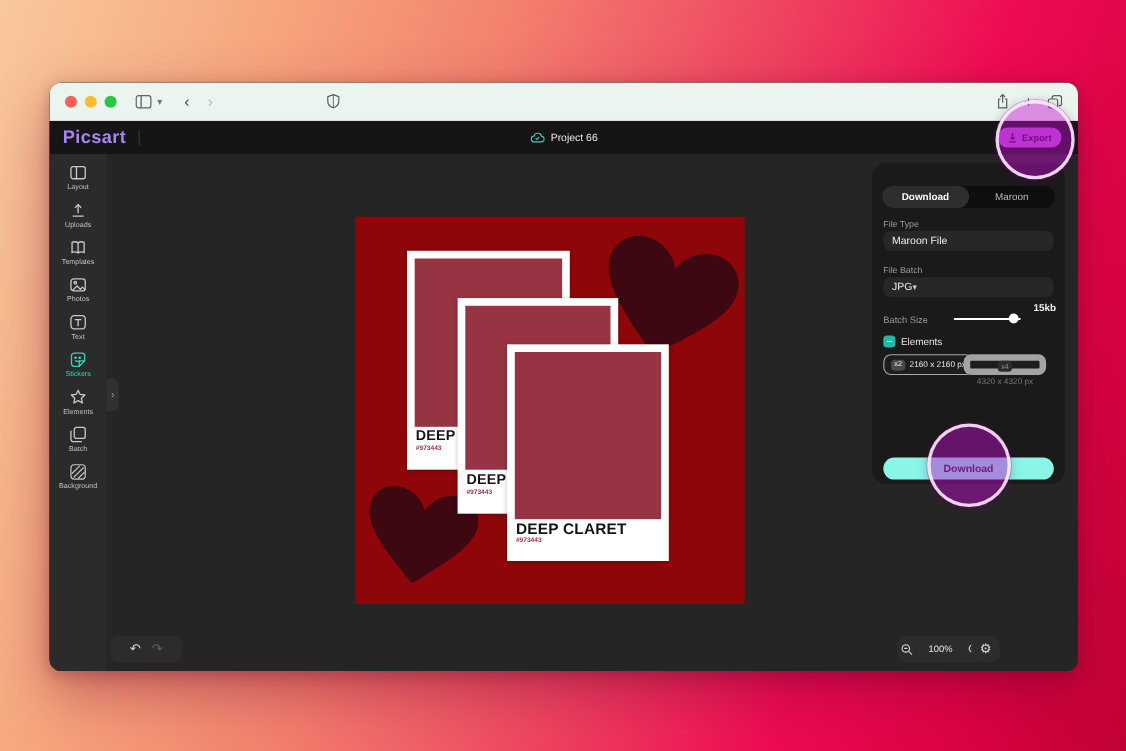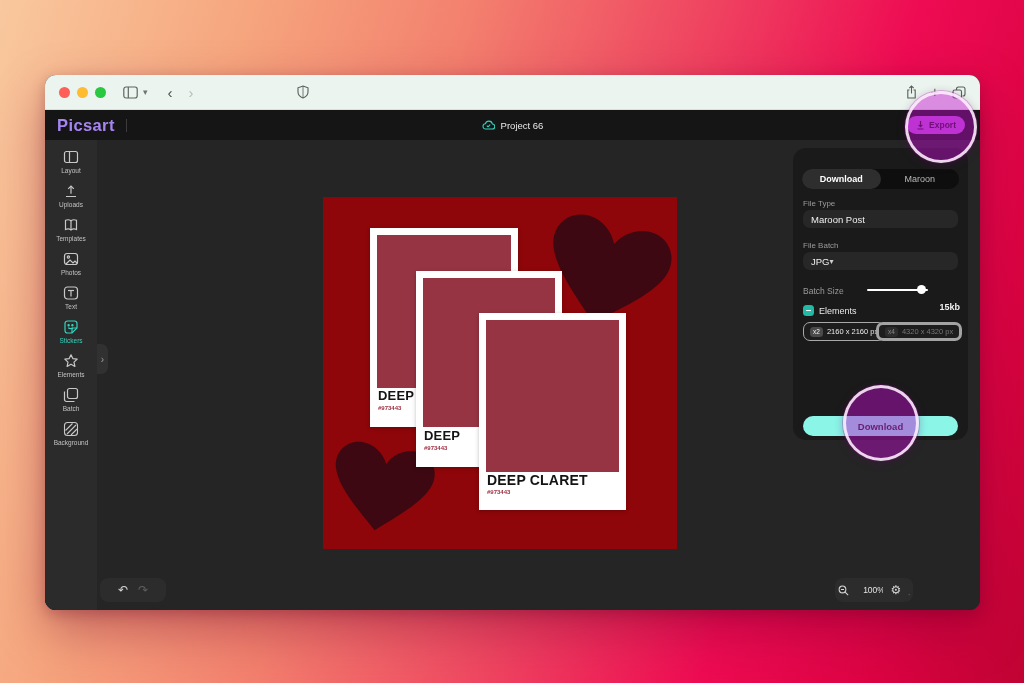--- a/index.html
+++ b/index.html
@@ -99,21 +99,21 @@
   .upscale-box{ position:absolute; left:10px; width:11px; height:11px; border-radius:3.5px; background:#23b9a7; display:flex; align-items:center; justify-content:center; }
   .upscale-box::after{ content:""; width:5px; height:1.6px; background:#ffffff; border-radius:1px; }
   .upscale-label{ position:absolute; left:26px; font-size:9px; color:#e8e8e8; }
   .size-btn{
     position:absolute; height:19px; border-radius:7px; display:flex; align-items:center; gap:4px;
     padding:0 6px; font-size:7.5px; background:#1d1d1d;
   }
   .size-btn .badge{ font-size:6.5px; padding:1.5px 3px; border-radius:3.5px; }
   .size-btn.sel{ border:1px solid #a9a9a9; color:#e9e9e9; }
   .size-btn.sel .badge{ background:#4a4a4a; color:#f1f1f1; }
-  .size-btn.unsel{ border:3px solid #a3a3a3; color:#767676; }
+  .size-btn.unsel{ border:6px solid #a3a3a3; color:#767676;flex-direction:column; }
   .size-btn.unsel .badge{ background:#2c2c2c; color:#8a8a8a; }
   .download-btn{
     position:absolute; left:10px; top:268px; width:155px; height:20px; border-radius:10px;
     display:flex; align-items:center; justify-content:center;
     font-size:9.5px; font-weight:bold; color:#1e2a28;
   }
   
   .ctrl-bar{
     position:absolute; height:24px; background:#2c2c2c; border-radius:8px;
     display:flex; align-items:center; justify-content:center; gap:10px; color:#d4d4d4;
@@ -283,67 +283,67 @@
         <div class="pcard" style="left:47px;top:31px;width:148px;height:199px">
           <div class="swatch" style="height: 153px; background: rgb(151, 52, 67);"></div>
           <div class="cname" style="top:160px;font-size:13px">DEEP</div>
           <div class="chex" style="top:177px">#973443</div>
         </div>
         <div class="pcard" style="left:93px;top:74px;width:146px;height:196px">
           <div class="swatch" style="height: 149px; background: rgb(151, 52, 67);"></div>
           <div class="cname" style="top:157px;font-size:13px">DEEP</div>
           <div class="chex" style="top:174px">#973443</div>
         </div>
-        <div class="pcard" style="left:156px;top:116px;width:147px;height:197px">
+        <div class="pcard" style="left:138px;top:116px;width:147px;height:197px">
           <div class="swatch" style="height: 152px; background: rgb(151, 52, 67);"></div>
           <div class="cname" style="top:159px;font-size:14px">DEEP CLARET</div>
           <div class="chex" style="top:176px">#973443</div>
         </div>
       </div>
 
       <div class="panel">
         <div class="tabbar">
           <div class="tab active">Download</div>
           <div class="tab">Maroon</div>
         </div>
 
         <div class="plabel" style="top:51px">File Type</div>
-        <div class="pfield" style="top:62px">Maroon Post</div>
+        <div class="pfield" style="top:62px">Maroon File</div>
 
         <div class="plabel" style="top:93px">File Batch</div>
         <div class="pfield pselect" style="top:104px">
           <span>JPG</span>
           <span class="chev">▾</span>
         </div>
 
         <div class="plabel" style="top:138px;font-size:8.5px">Batch Size</div>
         <div class="slider-track" style="left:74px;top:141px;width:61px"></div>
         <div class="slider-thumb" style="left:124px;top:137px"></div>
-        <div class="size-value" style="top:154px">15kb</div>
+        <div class="size-value" style="top:127px">15kb</div>
 
         <div class="upscale-box" style="top:157px"></div>
         <div class="upscale-label" style="top:158px">Elements</div>
 
         <div class="size-btn sel" style="left:10px;top:174px">
           <span class="badge">x2</span>
           <span>2160 x 2160 px</span>
         </div>
         <div class="size-btn unsel" style="left:83px;top:174px">
           <span class="badge">x4</span>
           <span>4320 x 4320 px</span>
         </div>
 
         <div class="download-btn" style="background: rgb(139, 245, 232);">Download</div>
       </div>
 
       <div class="ctrl-bar" style="left:55px;top:438px;width:66px">
         <span class="ctrl-glyph">↶</span>
         <span class="ctrl-glyph dim">↷</span>
       </div>
-      <div class="ctrl-bar" style="left:790px;top:438px;width:78px;gap:14px">
+      <div class="ctrl-bar" style="left:771px;top:438px;width:78px;gap:14px">
         <svg width="11" height="11" viewBox="0 0 13 13" fill="none" stroke="#d4d4d4" stroke-width="1.2">
           <circle cx="5.3" cy="5.3" r="4"></circle>
             <line x1="8.4" y1="8.4" x2="12" y2="12"></line>
             <line x1="3.5" y1="5.3" x2="7.1" y2="5.3"></line>
         </svg>
         <span class="zoom-value">100%</span>
         <svg width="11" height="11" viewBox="0 0 13 13" fill="none" stroke="#d4d4d4" stroke-width="1.2">
           <circle cx="5.3" cy="5.3" r="4"></circle>
             <line x1="8.4" y1="8.4" x2="12" y2="12"></line>
             <line x1="3.5" y1="5.3" x2="7.1" y2="5.3"></line>

